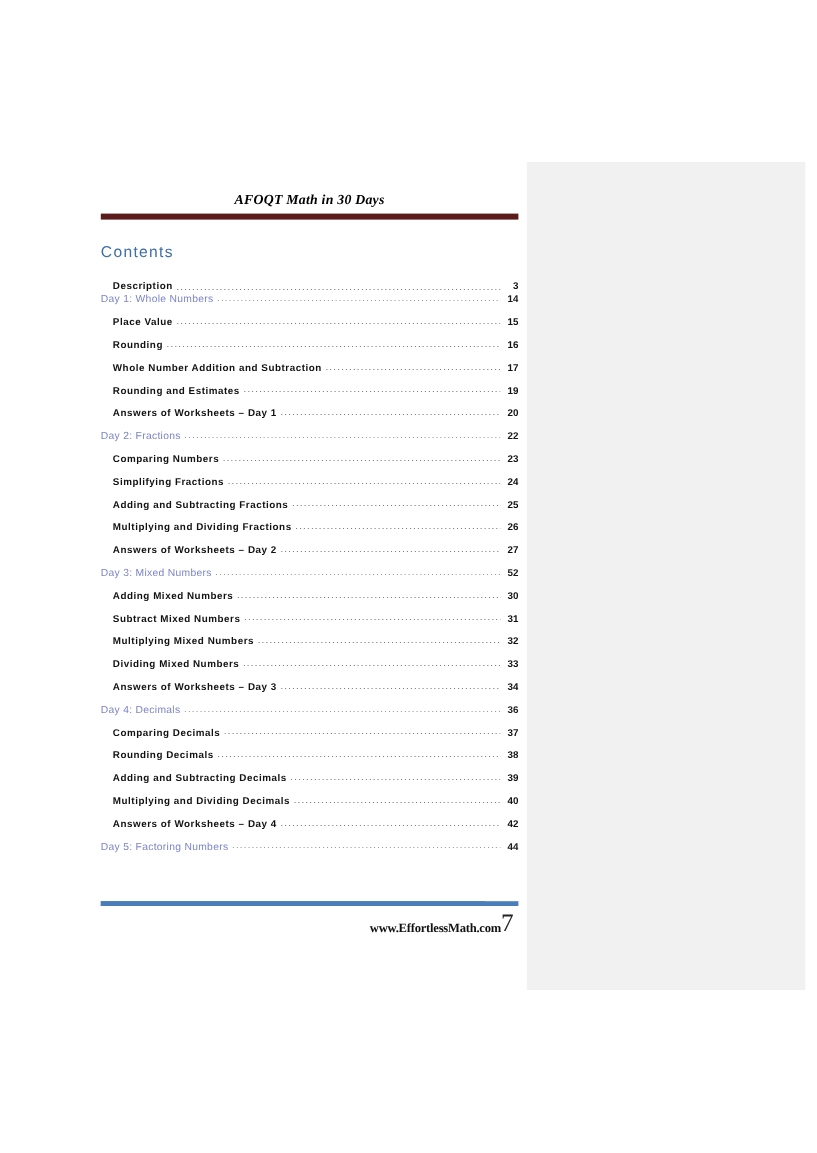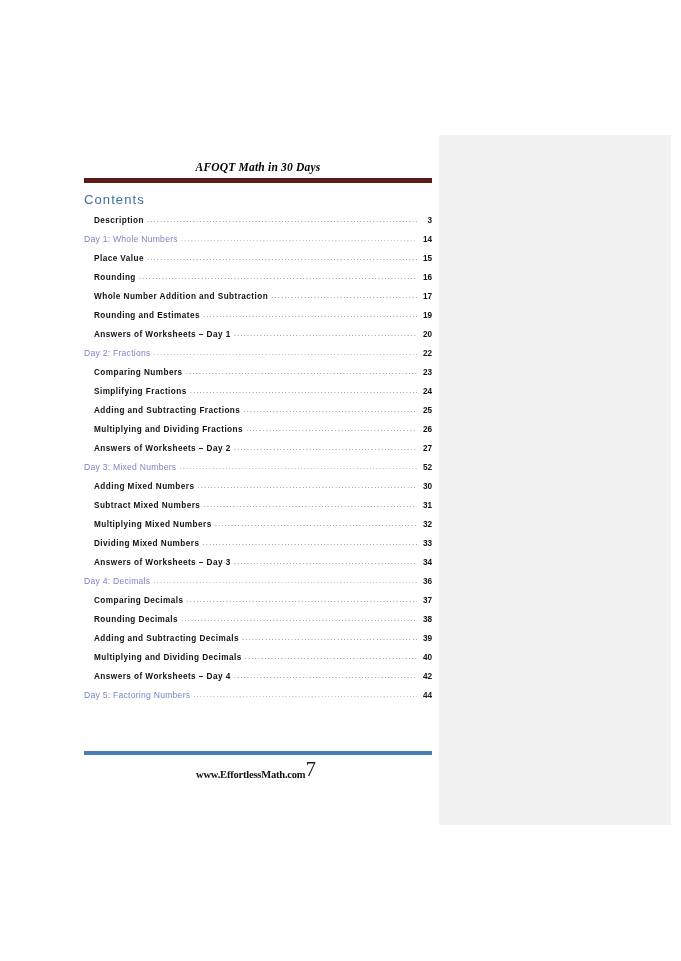--- a/index.html
+++ b/index.html
@@ -58,21 +58,21 @@
   }
   #header-rule {
     margin-top: 4px;
     height: 5px;
     background: #5b1b1b;
     width: 100%;
   }
 
   
   #contents-title {
-    margin-top: 9px;
+    margin-top: 19px;
     font-family: "Liberation Sans", sans-serif;
     font-size: 13px;
     color: #3e6ea8;
     letter-spacing: 1.1px;
     line-height: 16px;
   }
 
   
   #toc {
     margin-top: 6px;
@@ -143,20 +143,21 @@
     color: #111111;
     font-weight: bold;
   }
   .lvl2 .toc-dots::after {
     color: #6a6a6a;
   }
 
   
   .lvl2.first-entry {
     padding-left: 10px;
+    align-items: flex-end;
   }
 
   
   #doc-footer {
     position: absolute;
     left: 68px;
     top: 751px;
     width: 348px;
   }
   #footer-rule {
@@ -169,21 +170,21 @@
     position: absolute;
     left: 0;
     top: 0;
     height: 4px;
     width: 92%;
     background: #4a7ebb;
   }
   #footer-row {
     display: flex;
     align-items: flex-end;
-    justify-content: center;
+    justify-content: flex-end;
     margin-top: 4px;
   }
   #footer-site {
     font-family: "Liberation Serif", serif;
     font-weight: bold;
     font-size: 10.5px;
     color: #111111;
     letter-spacing: -0.2px;
   }
   #footer-pagenum {

